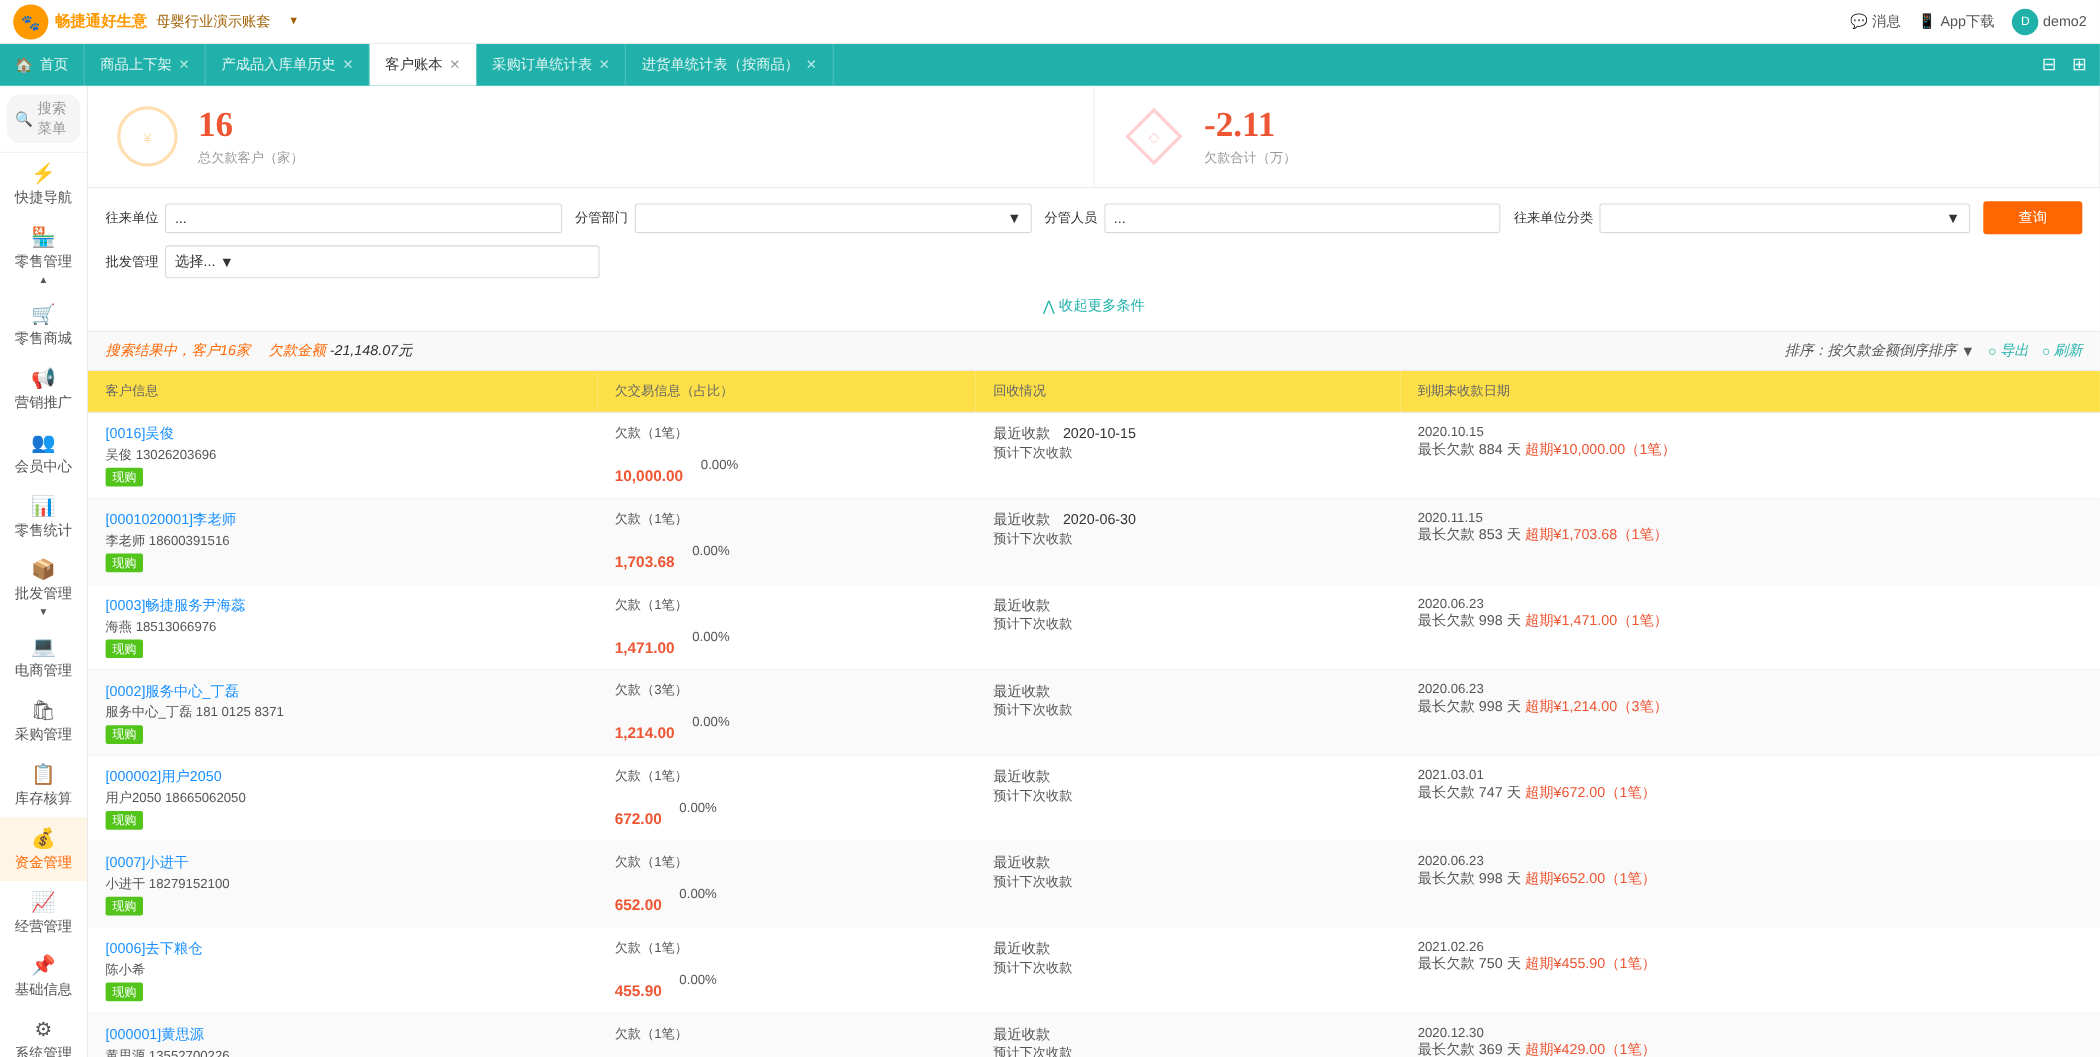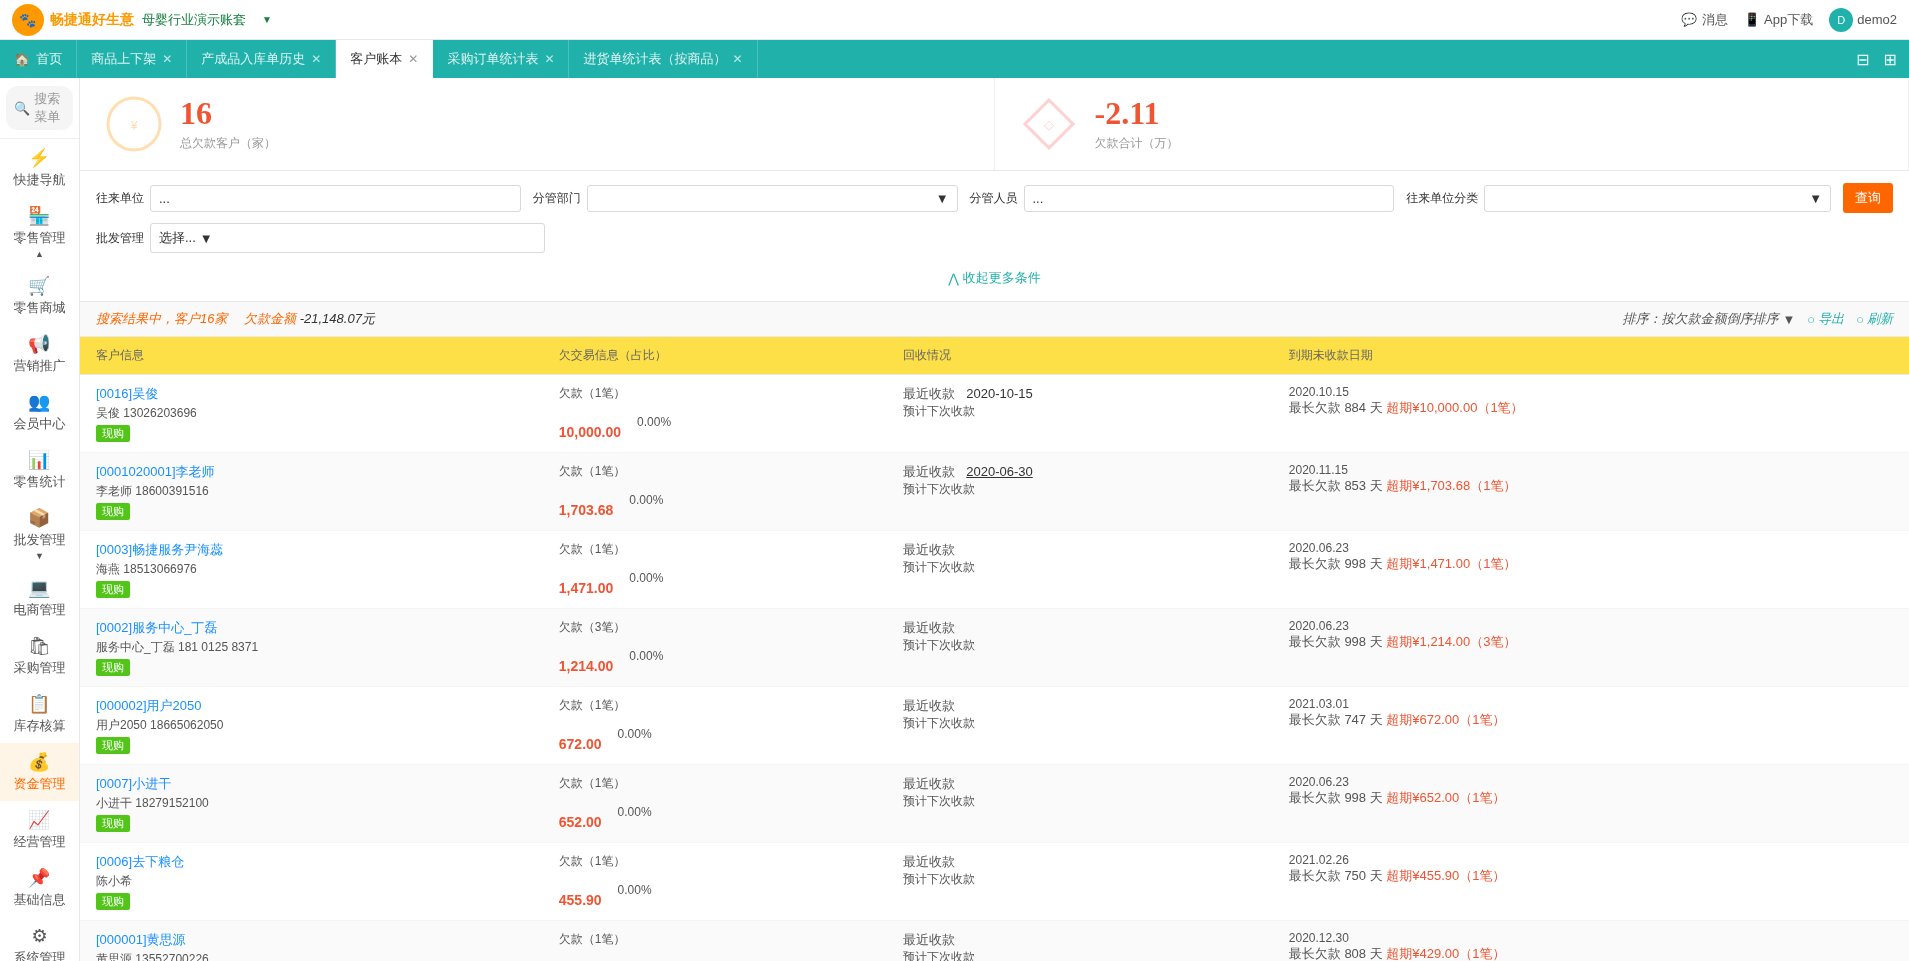--- a/index.html
+++ b/index.html
@@ -5,21 +5,21 @@
     * { box-sizing: border-box; margin: 0; padding: 0; font-family: 'Microsoft YaHei', Arial, sans-serif; font-size: 13px; }
     body { background: #f5f5f5; color: #333; overflow: hidden; }
 
     
     .app-container { display: flex; flex-direction: column; height: 961px; width: 1909px; }
     .top-bar { height: 40px; background: #fff; display: flex; align-items: center; justify-content: space-between; padding: 0 12px; border-bottom: 1px solid #e8e8e8; }
     .top-left { display: flex; align-items: center; gap: 8px; }
     .logo-area { display: flex; align-items: center; gap: 6px; }
     .logo-icon { width: 32px; height: 32px; background: #f90; border-radius: 50%; display: flex; align-items: center; justify-content: center; color: white; font-size: 14px; font-weight: bold; }
     .logo-text { color: #f90; font-size: 14px; font-weight: bold; }
-    .company-selector { display: flex; align-items: center; gap: 16px; color: #15803d; font-size: 13px; cursor: pointer; }
+    .company-selector { display: flex; align-items: center; gap: 16px; color: #a16207; font-size: 13px; cursor: pointer; }
     .top-right { display: flex; align-items: center; gap: 16px; color: #555; }
     .top-right-item { display: flex; align-items: center; gap: 4px; cursor: pointer; }
 
     
     .tabs-bar { height: 38px; background: #20b2aa; display: flex; align-items: center; overflow-x: auto; }
     .tab-item { height: 38px; padding: 0 14px; display: flex; align-items: center; gap: 6px; cursor: pointer; color: rgba(255,255,255,0.85); white-space: nowrap; font-size: 13px; border-right: 1px solid rgba(255,255,255,0.2); }
     .tab-item.active { background: #fff; color: #333; }
     .tab-close { color: rgba(255,255,255,0.7); font-size: 12px; cursor: pointer; }
     .tab-item.active .tab-close { color: #999; }
     .tab-home { background: transparent; }
@@ -53,21 +53,21 @@
     .summary-card-actions { position: absolute; right: 12px; top: 12px; display: flex; gap: 8px; font-size: 12px; color: #999; }
     .summary-card-action { display: flex; align-items: center; gap: 3px; cursor: pointer; }
 
     
     .filters-area { background: #fff; padding: 12px 16px 0; border-bottom: 1px solid #e8e8e8; }
     .filter-row { display: flex; align-items: center; gap: 12px; margin-bottom: 10px; }
     .filter-item { display: flex; align-items: center; gap: 6px; flex: 1; }
     .filter-label { font-size: 12px; color: #333; white-space: nowrap; }
     .filter-input-btn { display: flex; align-items: center; border: 1px solid #d9d9d9; border-radius: 3px; padding: 5px 8px; font-size: 12px; color: #333; background: #fff; cursor: pointer; gap: 4px; flex: 1; }
     .filter-select { display: flex; align-items: center; border: 1px solid #d9d9d9; border-radius: 3px; padding: 5px 8px; font-size: 12px; color: #333; background: #fff; cursor: pointer; gap: 4px; flex: 1; }
-    .search-btn { background: #f60; color: #fff; border: none; border-radius: 3px; padding: 6px 12px; font-size: 13px; cursor: pointer; }
+    .search-btn { background: #f60; color: #fff; border: none; border-radius: 3px; padding: 6px 32px; font-size: 13px; cursor: pointer; }
     .collapse-btn { display: flex; align-items: center; justify-content: center; gap: 4px; color: #20b2aa; font-size: 12px; cursor: pointer; padding: 6px; }
 
     
     .results-bar { display: flex; align-items: center; justify-content: space-between; padding: 8px 16px; background: #f9f9f9; border-bottom: 1px solid #e8e8e8; font-style: italic; }
     .results-info { font-size: 13px; color: #555; }
     .results-info span { color: #f60; }
     .results-actions { display: flex; align-items: center; gap: 12px; font-size: 12px; color: #555; }
     .sort-select { display: flex; align-items: center; gap: 4px; cursor: pointer; }
     .action-link { display: flex; align-items: center; gap: 3px; cursor: pointer; color: #20b2aa; }
 
@@ -373,21 +373,21 @@
     <td>
       <div class="debt-info">欠款（1笔）</div>
       <div style="display:flex;align-items:center;gap:16px;">
         <span class="debt-amount">1,703.68</span>
         <span class="debt-percent">0.00%</span>
       </div>
     </td>
     <td>
       <div class="recovery-info">
         <span>最近收款</span>
-        <span class="recovery-date" style="margin-left:8px;text-decoration:underline;">2020-06-30</span>
+        <span class="recovery-date" style="margin-left:8px;">2020-06-30</span>
       </div>
       <div class="recovery-info">预计下次收款</div>
     </td>
     <td>
       <div class="overdue-info">2020.11.15</div>
       <div class="overdue-info">
         <span class="overdue-days">最长欠款 853 天 </span>
         <a class="overdue-link">超期¥1,703.68（1笔）</a>
       </div>
     </td>
@@ -560,21 +560,21 @@
     <td>
       <div class="recovery-info">
         <span>最近收款</span>
         
       </div>
       <div class="recovery-info">预计下次收款</div>
     </td>
     <td>
       <div class="overdue-info">2020.12.30</div>
       <div class="overdue-info">
-        <span class="overdue-days">最长欠款 808 天 </span>
+        <span class="overdue-days">最长欠款 369 天 </span>
         <a class="overdue-link">超期¥429.00（1笔）</a>
       </div>
     </td>
   </tr>
             </tbody>
         </table>
       </div>
     </div>
   </div>
 </div>

